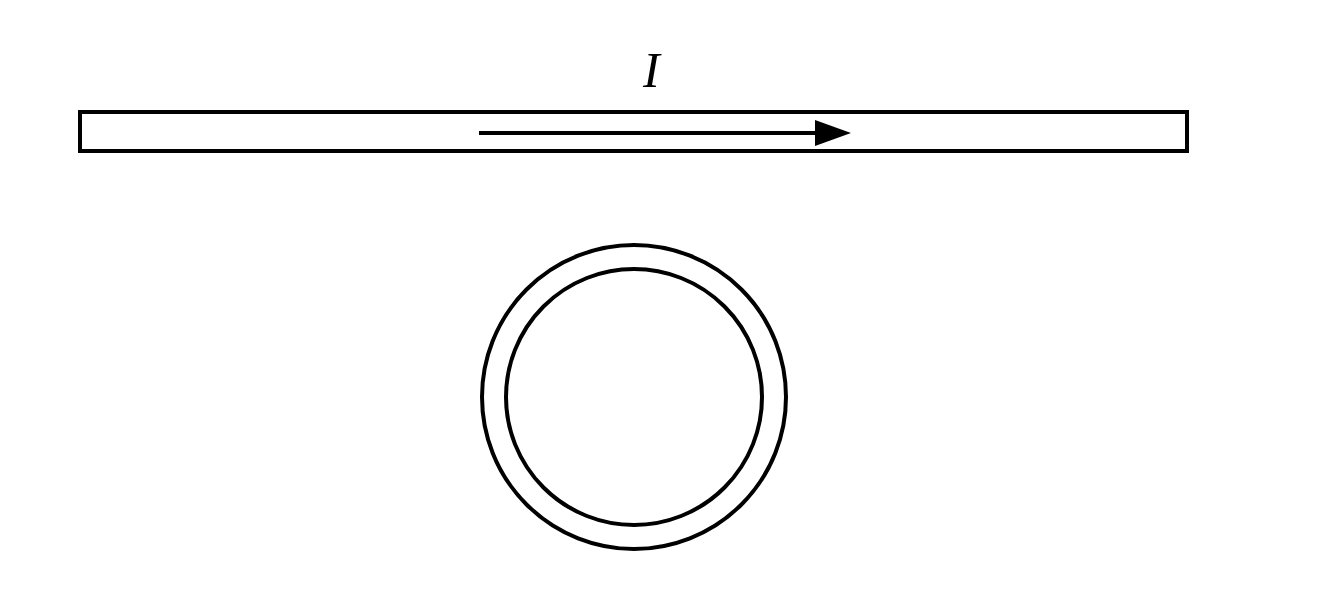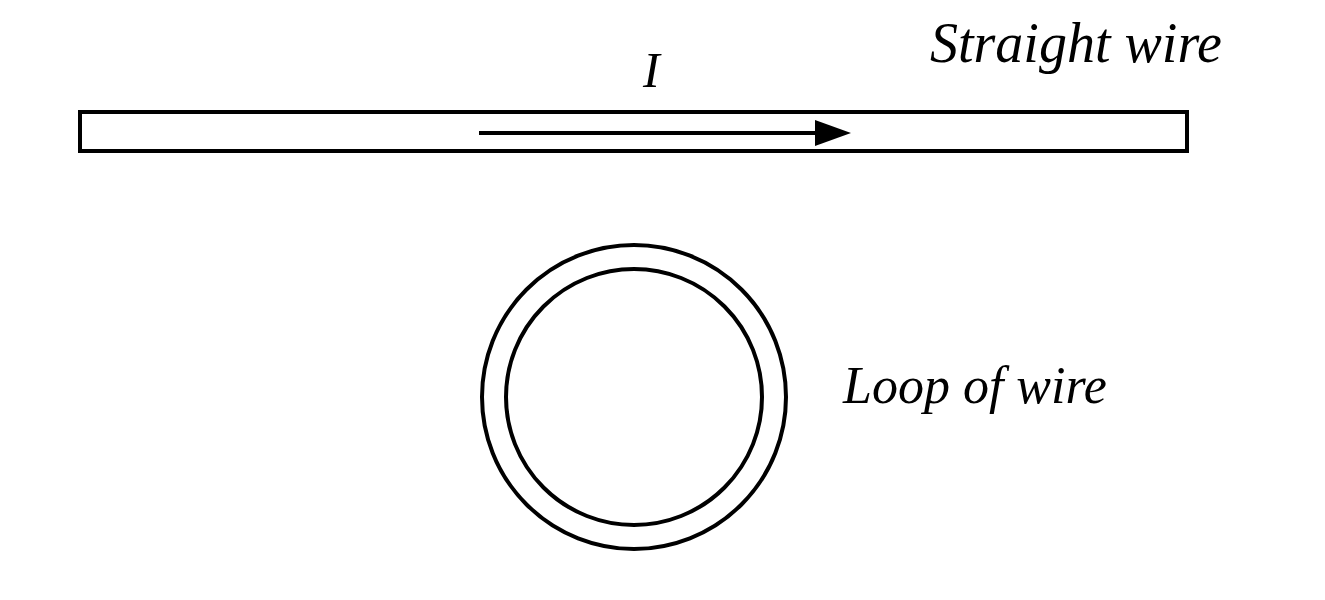--- a/index.html
+++ b/index.html
@@ -76,30 +76,28 @@
     border: 4px solid var(--line-color);
     border-radius: 50%;
     background: var(--bg-color);
   }
 </style>
 </head>
 <body>
 
 <div class="canvas">
 
-  <div class="diagram-label straight-wire-label">Straight wire</div>
 
   <div class="diagram-label current-label">I</div>
 
   <div class="wire-rect"></div>
 
   <svg class="current-arrow" viewBox="0 0 380 30" xmlns="http://www.w3.org/2000/svg" aria-hidden="true">
     <line x1="2" y1="15" x2="345" y2="15" stroke="#000000" stroke-width="4"></line>
     <polygon points="338,2 374,15 338,28" fill="#000000"></polygon>
   </svg>
 
   <div class="loop-outer">
     <div class="loop-inner"></div>
   </div>
 
-  <div class="diagram-label loop-label">Loop of wire</div>
 
 </div>
 
 </body></html>

